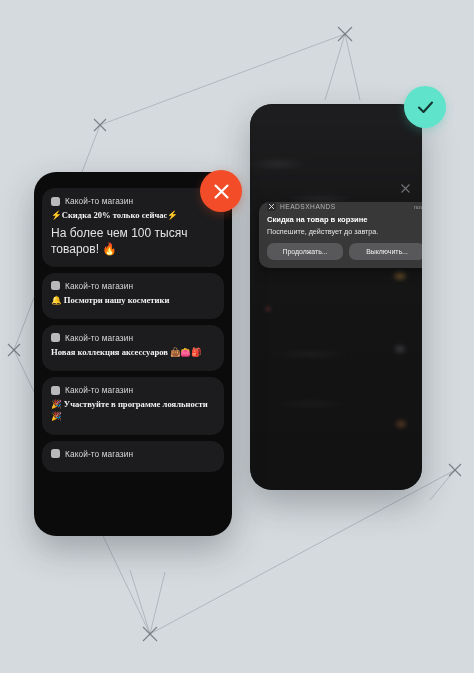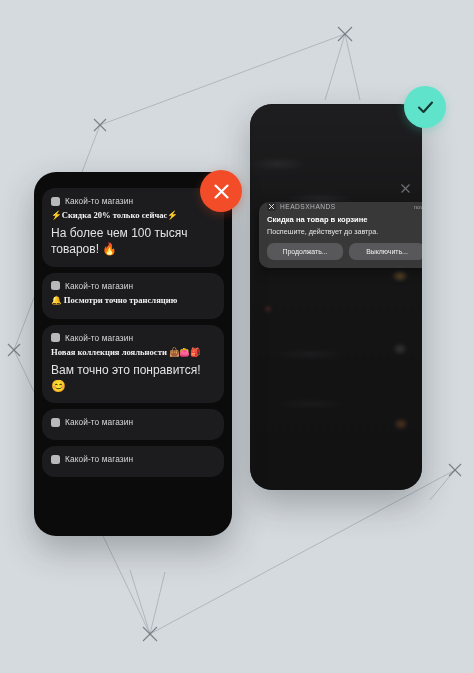--- a/index.html
+++ b/index.html
@@ -315,37 +315,37 @@
         </div>
         <div class="notif-title">⚡Скидка 20% только сейчас⚡</div>
         <div class="notif-body">На более чем 100 тысяч товаров! 🔥</div>
       </div>
 
       <div class="notif-card">
         <div class="notif-app-row">
           <span class="app-icon"></span>
           <span class="app-name">Какой-то магазин</span>
         </div>
-        <div class="notif-title">🔔 Посмотри точно трансляцию</div>
-      </div>
-
-      <div class="notif-card">
-        <div class="notif-app-row">
-          <span class="app-icon"></span>
-          <span class="app-name">Какой-то магазин</span>
-        </div>
-        <div class="notif-title">Новая коллекция лояльности 👜👛🎒</div>
-        <div class="notif-body">Вам точно это понравится!😊</div>
-      </div>
-
-      <div class="notif-card">
-        <div class="notif-app-row">
-          <span class="app-icon"></span>
-          <span class="app-name">Какой-то магазин</span>
-        </div>
+        <div class="notif-title">🔔 Посмотри нашу косметики</div>
+      </div>
+
+      <div class="notif-card">
+        <div class="notif-app-row">
+          <span class="app-icon"></span>
+          <span class="app-name">Какой-то магазин</span>
+        </div>
+        <div class="notif-title">Новая коллекция аксессуаров 👜👛🎒</div>
+      </div>
+
+      <div class="notif-card">
+        <div class="notif-app-row">
+          <span class="app-icon"></span>
+          <span class="app-name">Какой-то магазин</span>
+        </div>
+        <div class="notif-title">🎉 Участвуйте в программе лояльности 🎉</div>
       </div>
 
       <div class="notif-card">
         <div class="notif-app-row">
           <span class="app-icon"></span>
           <span class="app-name">Какой-то магазин</span>
         </div>
       </div>
 
     </div>

